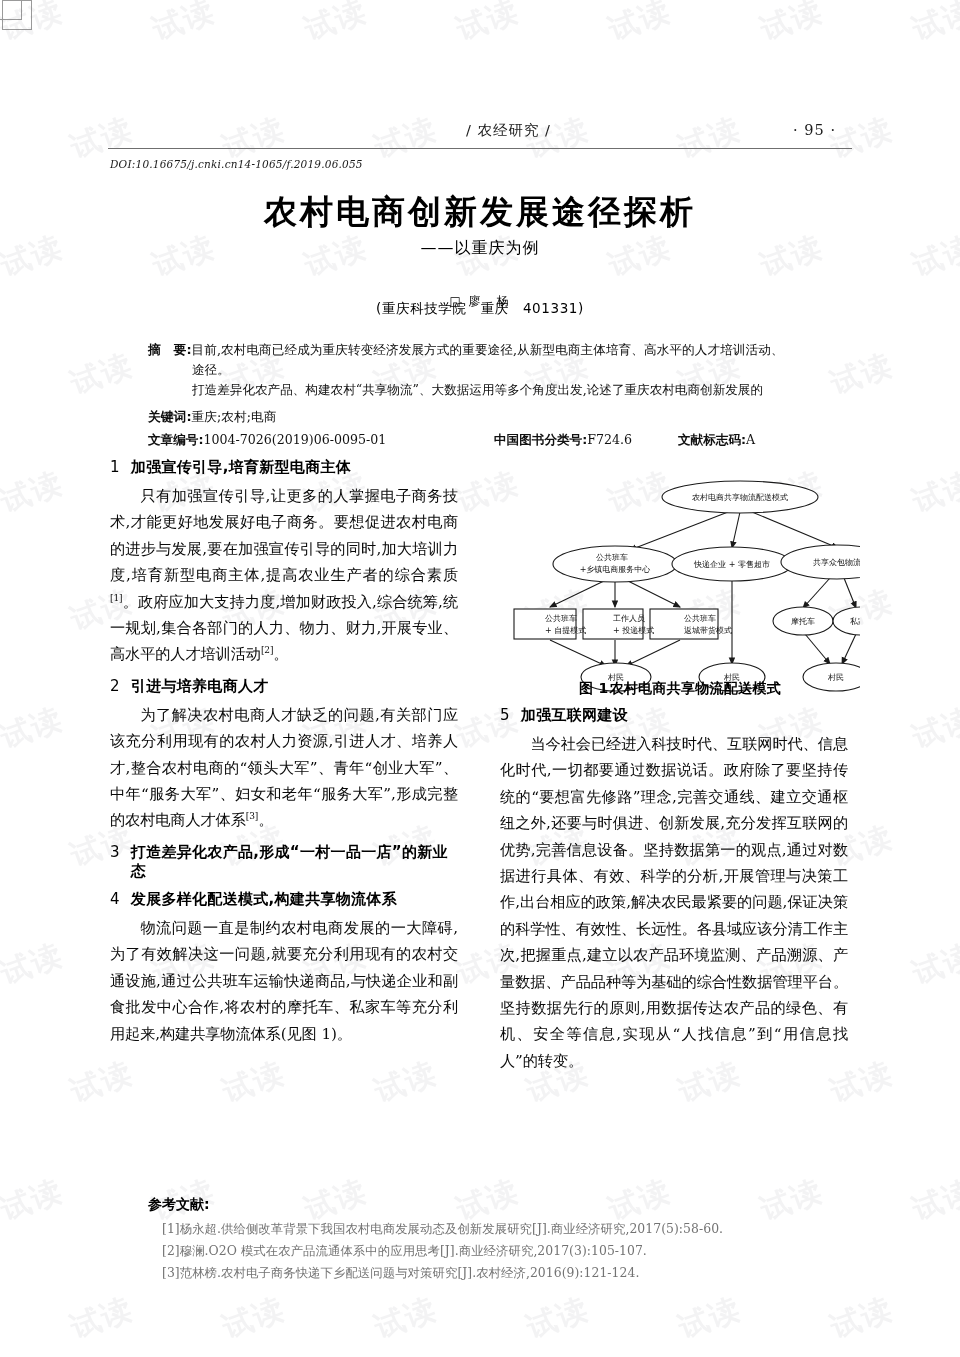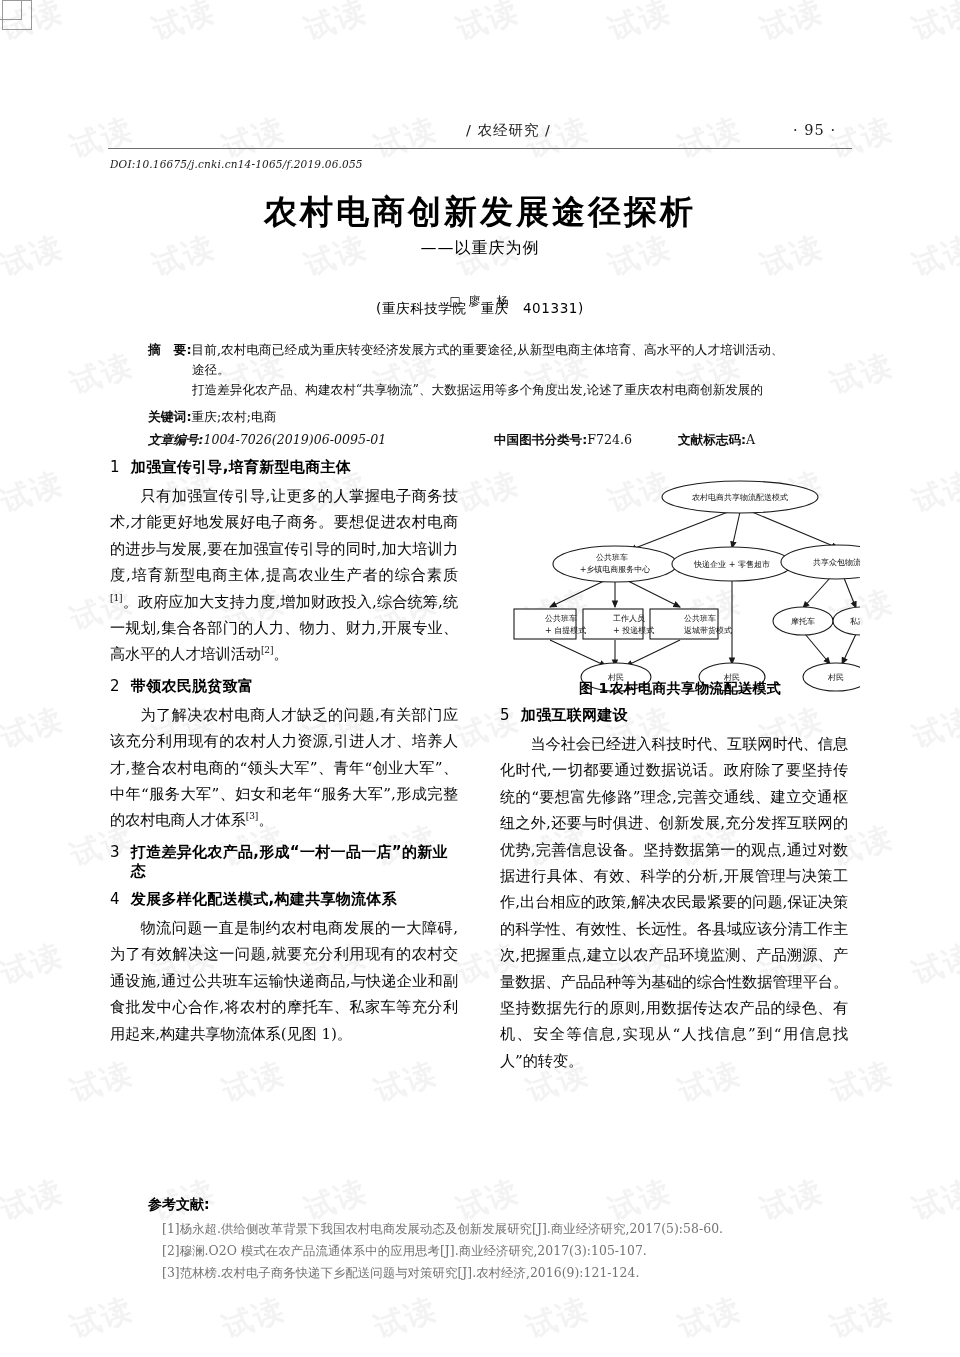--- a/index.html
+++ b/index.html
@@ -197,21 +197,21 @@
   }
   .meta-seg { white-space: nowrap; }
   .meta-seg b {
     font-family: "DejaVu Sans", "Liberation Sans", sans-serif;
     font-weight: 700;
   }
   .meta-seg .val {
     font-family: "DejaVu Serif", "Liberation Serif", serif;
     font-weight: 400;
   }
-  .meta-s1 { flex: 0 0 300px; font-style: italic; }
+  .meta-s1 { flex: 0 0 300px; }
   .meta-s2 { flex: 0 0 230px; text-align: center; }
   .meta-s3 { flex: 0 0 auto; }
 
   
   .col {
     position: absolute;
     top: 458px;
     width: 348px;
   }
   .col-left  { left: 110px; }
@@ -418,21 +418,21 @@
     <div class="col col-left">
 
       <h2 class="sec-head">
         <span class="sec-num">1</span>
         <span class="sec-txt">加强宣传引导,培育新型电商主体</span>
       </h2>
       <p class="body"><span>只有加强宣传引导,让更多的人掌握电子商务技术,才能更好地发展好电子商务。要想促进农村电商的进步与发展,要在加强宣传引导的同时,加大培训力度,培育新型电商主体,提高农业生产者的综合素质</span><sup>[1]</sup><span>。政府应加大支持力度,增加财政投入,综合统筹,统一规划,集合各部门的人力、物力、财力,开展专业、高水平的人才培训活动</span><sup>[2]</sup><span>。</span></p>
 
       <h2 class="sec-head gap-before">
         <span class="sec-num">2</span>
-        <span class="sec-txt">带领农民脱贫致富</span>
+        <span class="sec-txt">引进与培养电商人才</span>
       </h2>
       <p class="body"><span>为了解决农村电商人才缺乏的问题,有关部门应该充分利用现有的农村人力资源,引进人才、培养人才,整合农村电商的“领头大军”、青年“创业大军”、中年“服务大军”、妇女和老年“服务大军”,形成完整的农村电商人才体系</span><sup>[3]</sup><span>。</span></p>
 
       <h2 class="sec-head gap-before">
         <span class="sec-num">3</span>
         <span class="sec-txt">打造差异化农产品,形成“一村一品一店”的新业态</span>
       </h2>
 
       <h2 class="sec-head gap-before">
         <span class="sec-num">4</span>

